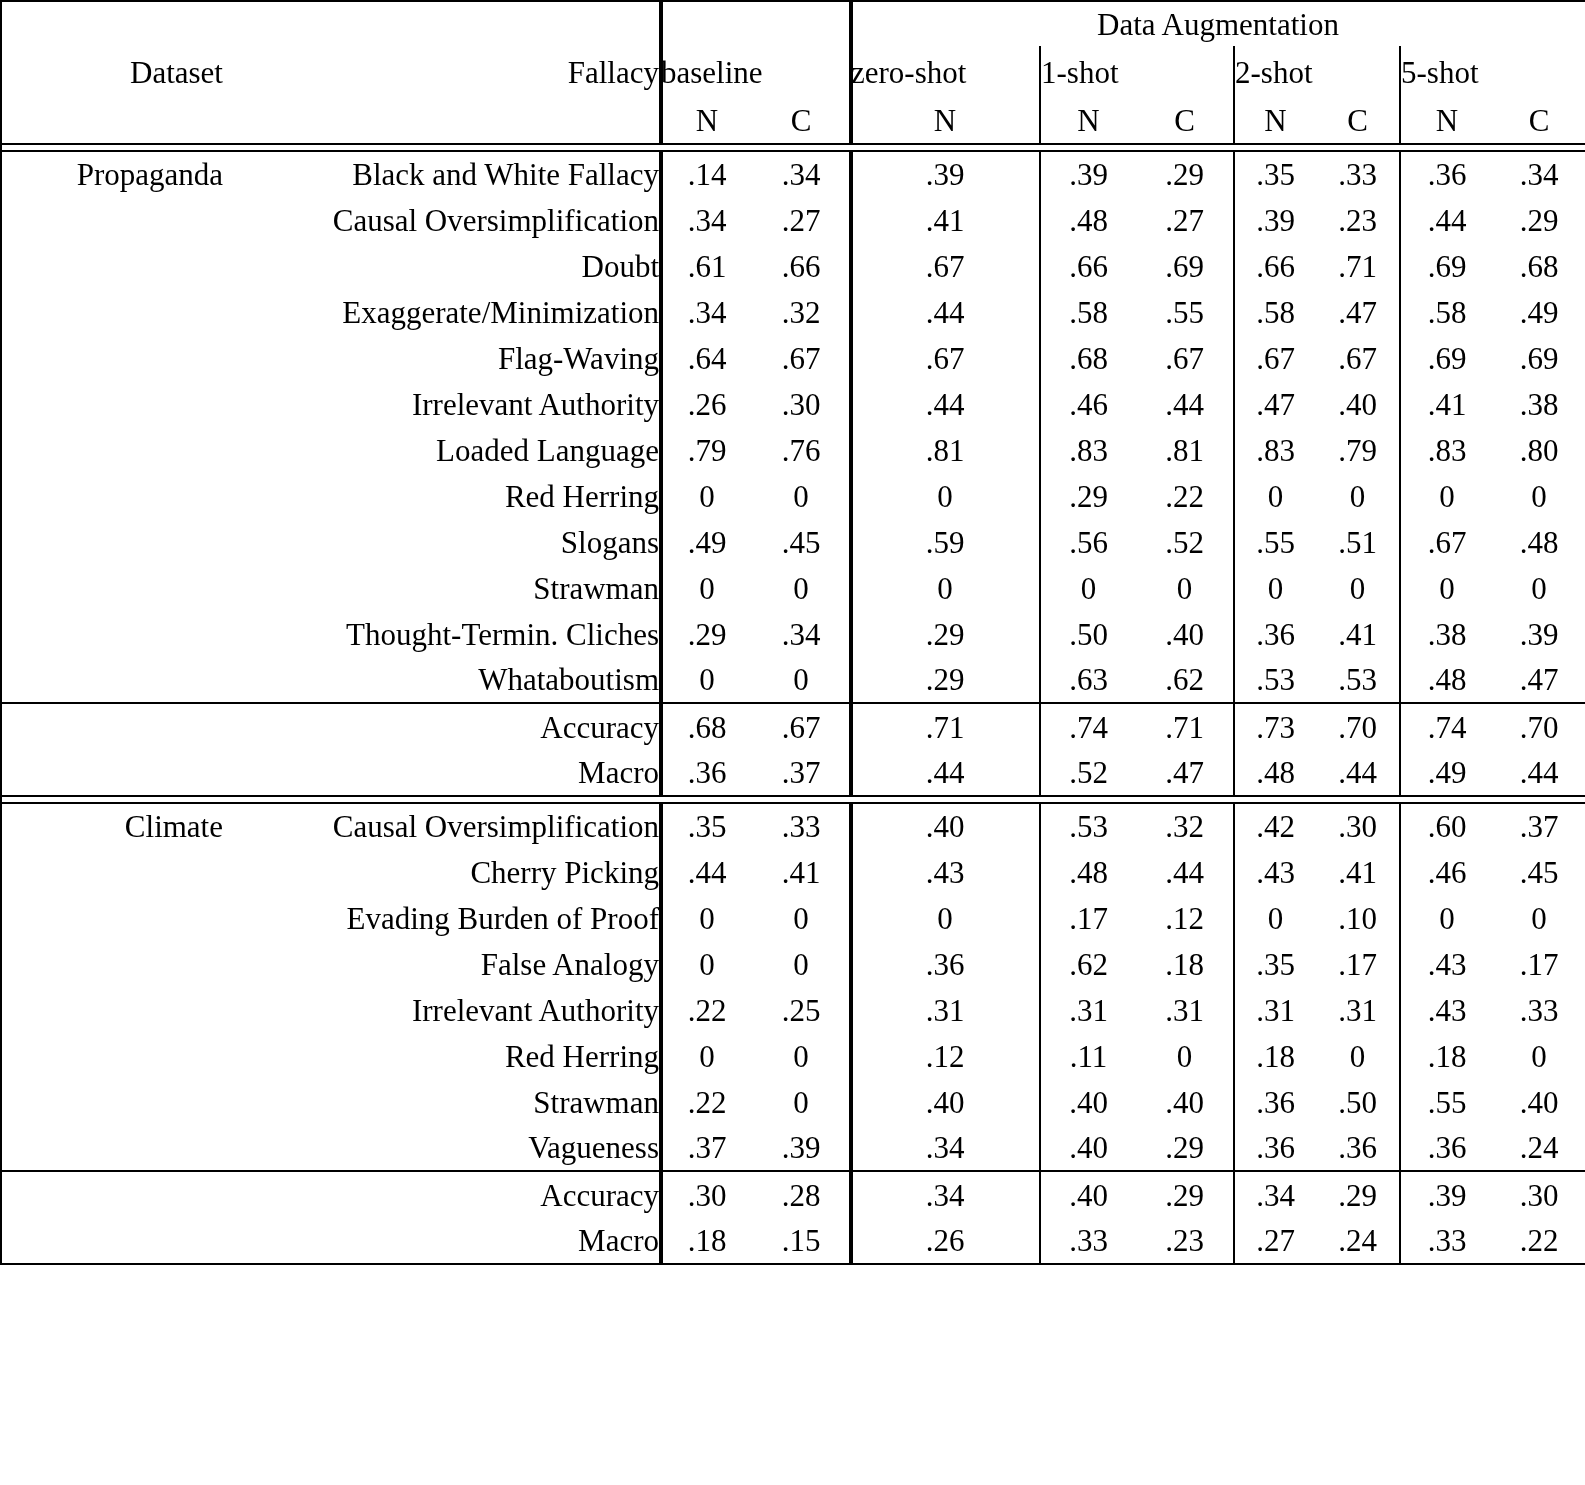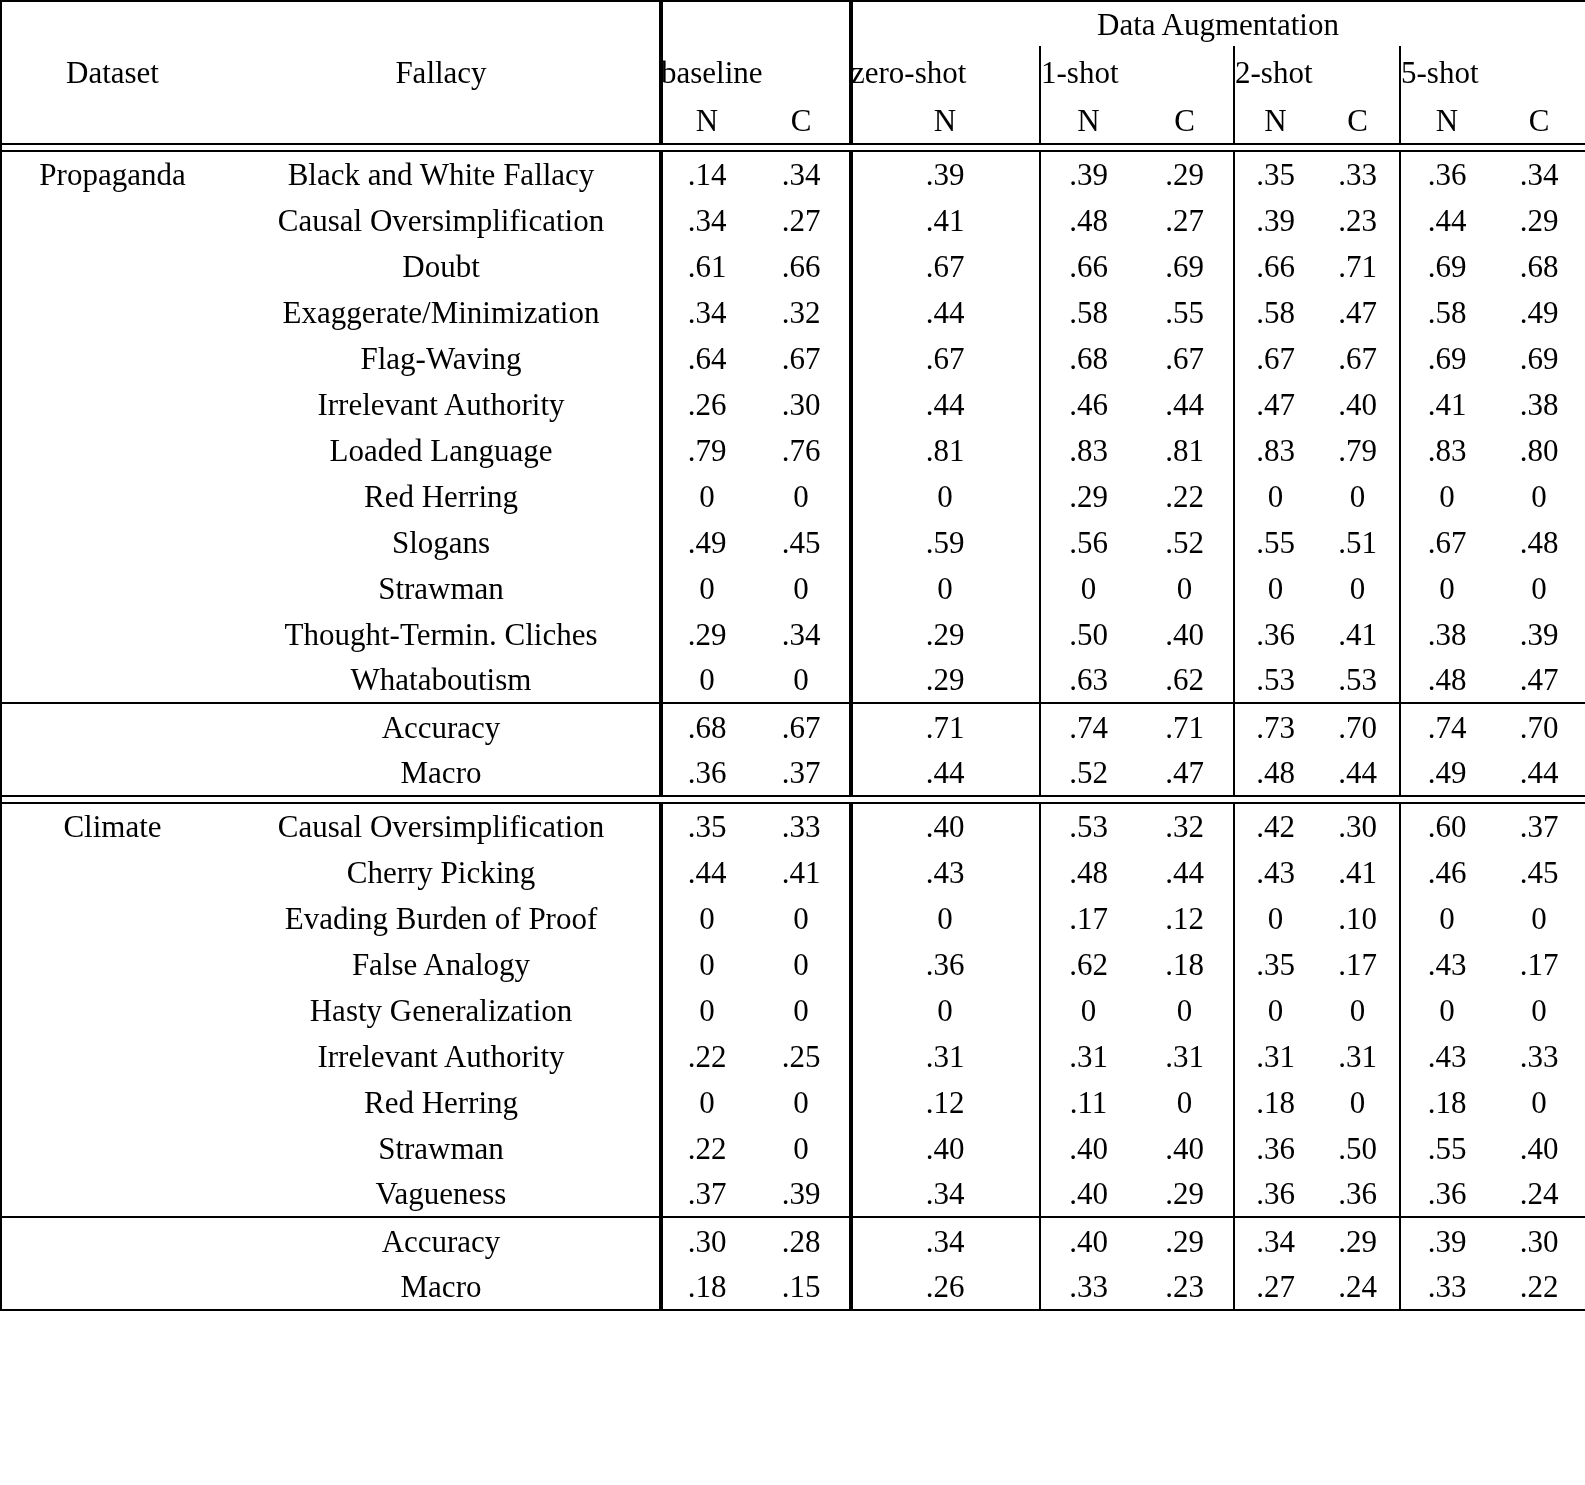--- a/index.html
+++ b/index.html
@@ -62,22 +62,22 @@
   }
   .single-sep td {
     border-top: 2px solid #000;
     height: 0px;
     padding: 0;
     line-height: 0;
     font-size: 0;
   }
 
   
-  .c-dataset { padding-left: 14px; text-align: center; }
-  .c-fallacy { padding-left: 14px; text-align: center; }
+  .c-dataset { padding-left: 14px; text-align: right; }
+  .c-fallacy { padding-left: 14px; text-align: right; }
   .num { text-align: center; }
   .bold { font-weight: bold; }
 
   .grp-title { text-align: center; }
   .sub-title { text-align: left; }
 
   .rowh { height: 46px; margin-top: 24px; }
   .hdr-r1 { height: 45px; }
   .hdr-r2 { height: 52px; }
   .hdr-r3 { height: 46px; }
@@ -369,33 +369,20 @@
           <td class="num dbl-left">.36</td>
           <td class="num bl bold">.62</td>
           <td class="num">.18</td>
           <td class="num bl">.35</td>
           <td class="num">.17</td>
           <td class="num bl">.43</td>
           <td class="num br">.17</td>
         </tr>
         <tr class="rowh">
           <td class="c-dataset bl"></td>
-          <td class="c-fallacy">Hasty Generalization</td>
-          <td class="num dbl-left">0</td>
-          <td class="num">0</td>
-          <td class="num dbl-left">0</td>
-          <td class="num bl">0</td>
-          <td class="num">0</td>
-          <td class="num bl">0</td>
-          <td class="num">0</td>
-          <td class="num bl">0</td>
-          <td class="num br">0</td>
-        </tr>
-        <tr class="rowh">
-          <td class="c-dataset bl"></td>
           <td class="c-fallacy">Irrelevant Authority</td>
           <td class="num dbl-left">.22</td>
           <td class="num">.25</td>
           <td class="num dbl-left">.31</td>
           <td class="num bl">.31</td>
           <td class="num">.31</td>
           <td class="num bl">.31</td>
           <td class="num">.31</td>
           <td class="num bl bold">.43</td>
           <td class="num br">.33</td>

